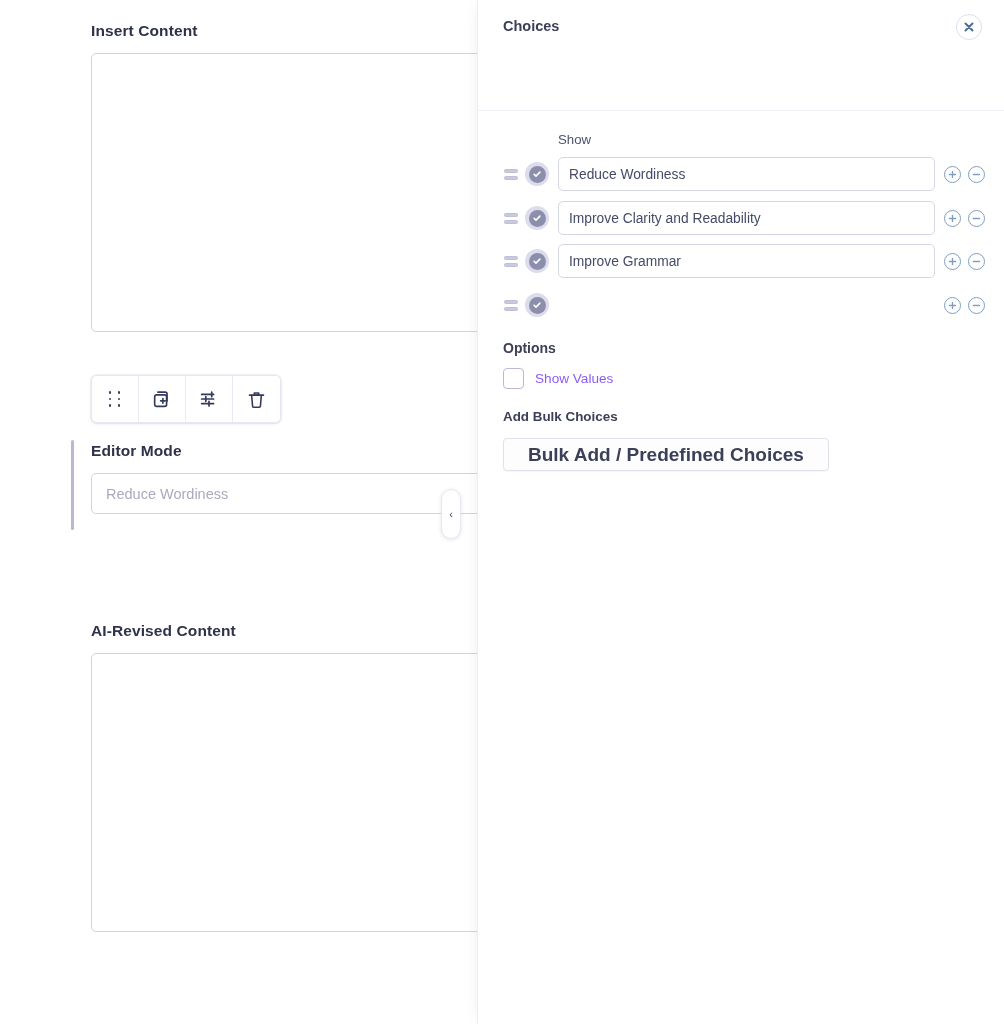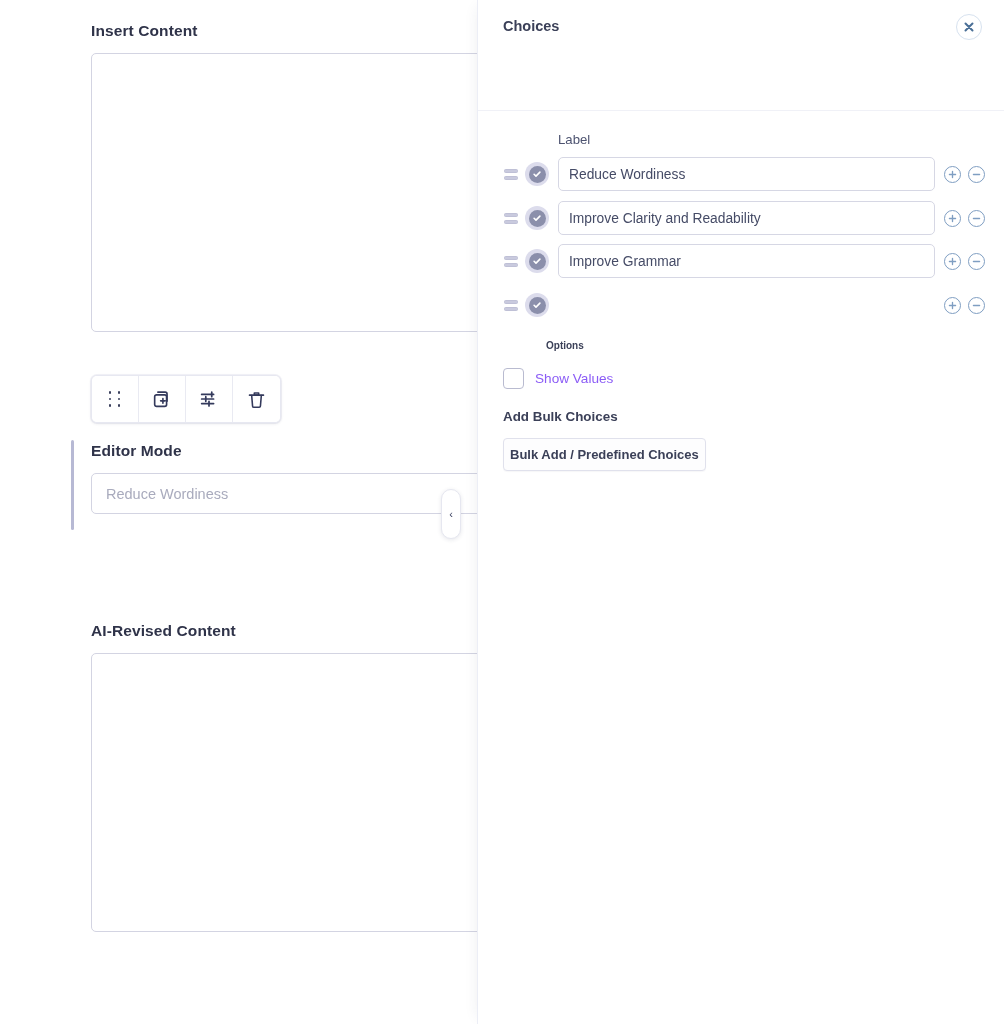--- a/index.html
+++ b/index.html
@@ -196,46 +196,46 @@
     width: 17px; height: 17px; border-radius: 50%;
     border: 1.3px solid #7f9ec2;
     display: flex; align-items: center; justify-content: center;
     cursor: pointer; background:#fff;
   }
   .circle-btn svg { display: block; }
 
   
   #options-label {
     position: absolute; left: 25px; top: 230px;
-    font-size: 10px; font-weight: bold; color: #3b4058; margin-left: 43px;
+    font-size: 14px; font-weight: bold; color: #3b4058;
   }
   #show-values-row {
     position: absolute; left: 25px; top: 258px;
     display: flex; align-items: center; gap: 11px;
   }
   #show-values-checkbox {
     width: 21px; height: 21px;
     border: 1.4px solid #b9bbd0;
     border-radius: 4px; background:#fff;
     cursor: pointer;
   }
   #show-values-text { font-size: 13.6px; color: #8b5cf6; }
 
   #bulk-label {
     position: absolute; left: 25px; top: 299px;
     font-size: 13.4px; font-weight: bold; color: #3b4058;
   }
   #bulk-button {
     position: absolute; left: 25px; top: 328px;
-    height: 33px; padding: 0 6px;
+    height: 33px; padding: 0 24px;
     display: flex; align-items: center;
     border: 1px solid #e0e1ec;
     border-radius: 4px;
     background: #fdfdfe;
-    font-size: 13px; font-weight: bold; color: #3b4058;
+    font-size: 19px; font-weight: bold; color: #3b4058;
     cursor: pointer;
     box-shadow: 0 1px 1px rgba(45,50,85,.04);
   }
 </style>
 </head>
 <body>
 
 <div id="page">
 
   <div id="left-pane">
@@ -309,21 +309,21 @@
     <div id="panel-close">
       <svg width="12" height="12" viewBox="0 0 12 12" stroke="#4a6f96" stroke-width="2" stroke-linecap="round">
         <path d="M2.5 2.5l7 7M9.5 2.5l-7 7"></path>
       </svg>
     </div>
 
 
     <div id="panel-divider"></div>
 
     <div id="choices-area">
-      <div id="label-header">Label</div>
+      <div id="label-header">Show</div>
 
       <div class="choice-row" style="top:47px">
         <span class="drag-handle">
             <i></i>
             <i></i>
           </span>
         <span class="check-circle">
           <span class="inner">
             <svg width="10" height="10" viewBox="0 0 12 12" fill="none" stroke="#fff" stroke-width="1.9" stroke-linecap="round" stroke-linejoin="round">
                 <path d="M2.5 6.3l2.3 2.3L9.5 3.7"></path>

